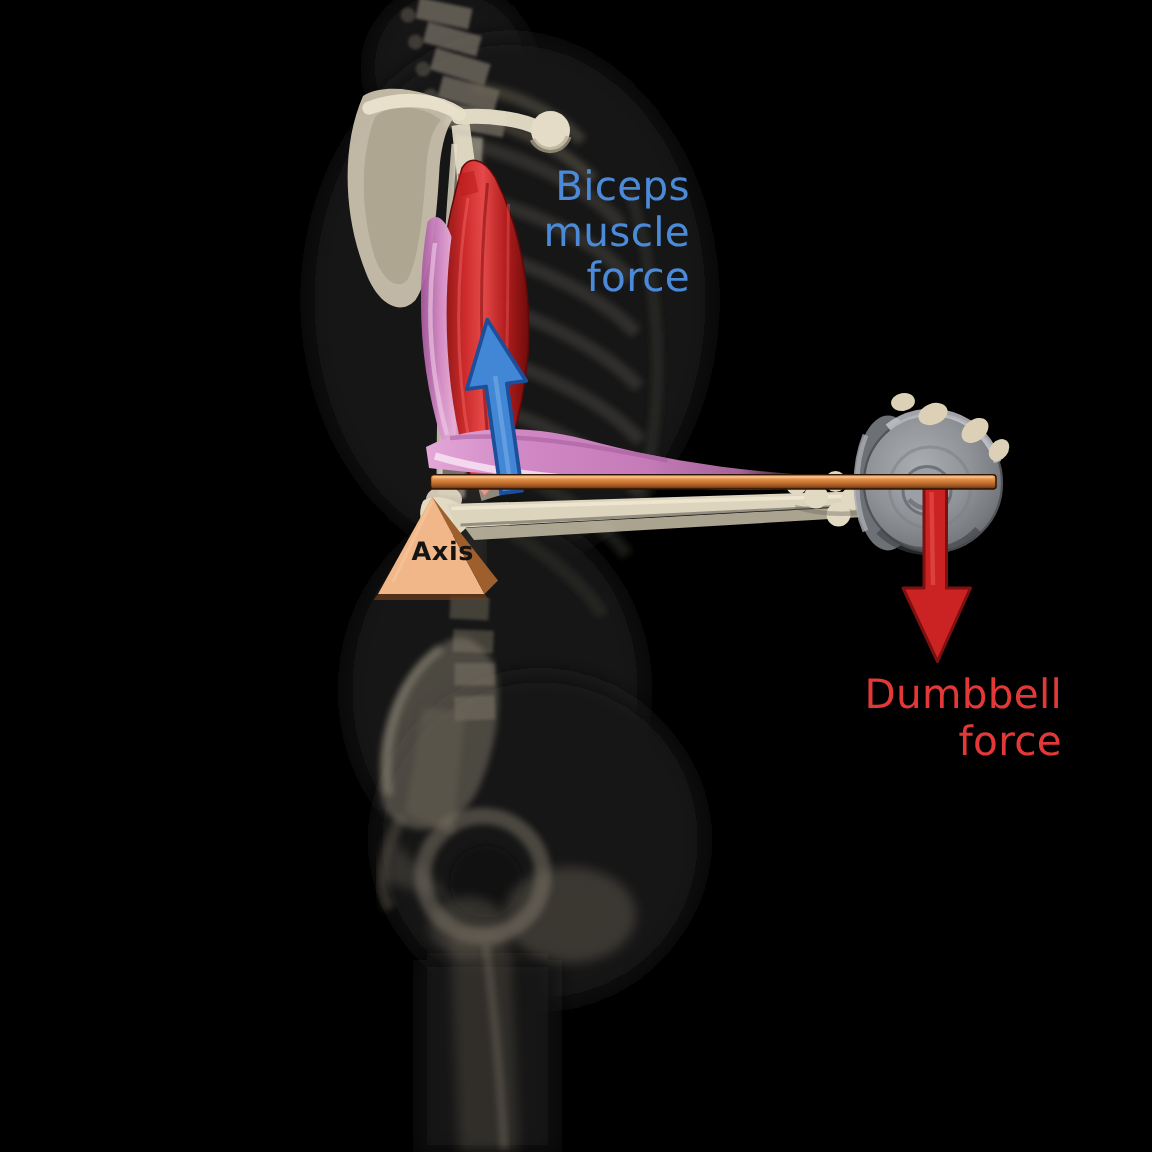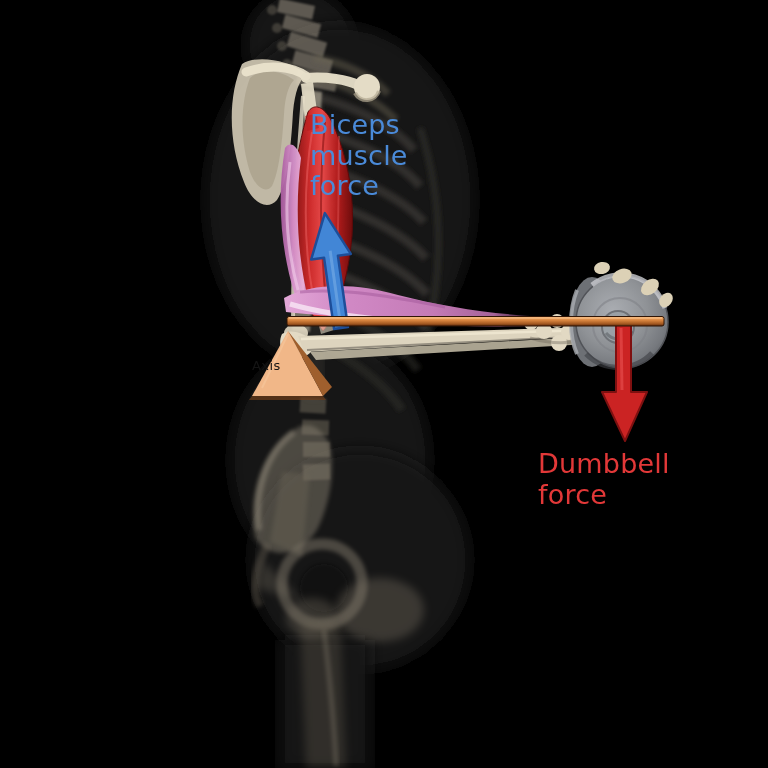--- a/index.html
+++ b/index.html
@@ -2,29 +2,29 @@
 <html><head>
 <meta charset="utf-8">
 <style>
   html,body{margin:0;padding:0;background:#000;}
   .canvas{
     position:relative;width:768px;height:768px;background:#000;overflow:hidden;
     font-family:"DejaVu Sans",sans-serif;
   }
   .canvas svg{position:absolute;left:0;top:0;}
   .label{
-    position:absolute;white-space:pre-line;text-align:left;
+    position:absolute;white-space:pre-line;text-align:right;
     line-height:1.13;font-size:27px;letter-spacing:.2px;z-index:5;
   }
   .label-biceps{left:310px;top:110px;width:150px;color:#4a8ad8;}
   .label-elbow{left:145px;top:333px;width:125px;color:#e79a5f;}
   .label-dumbbell{left:538px;top:449px;width:170px;color:#e23838;}
   .label-axis{
     left:252px;top:359px;width:64px;color:#141414;
-    font-size:13px;font-weight:normal;letter-spacing:.4px;z-index:6;
+    font-size:17px;font-weight:bold;letter-spacing:.4px;z-index:6;
   }
 </style>
 </head>
 <body>
 
 <div class="canvas">
 
 <svg width="768" height="768" viewBox="0 0 768 768">
   <defs>
     <filter id="b1">

